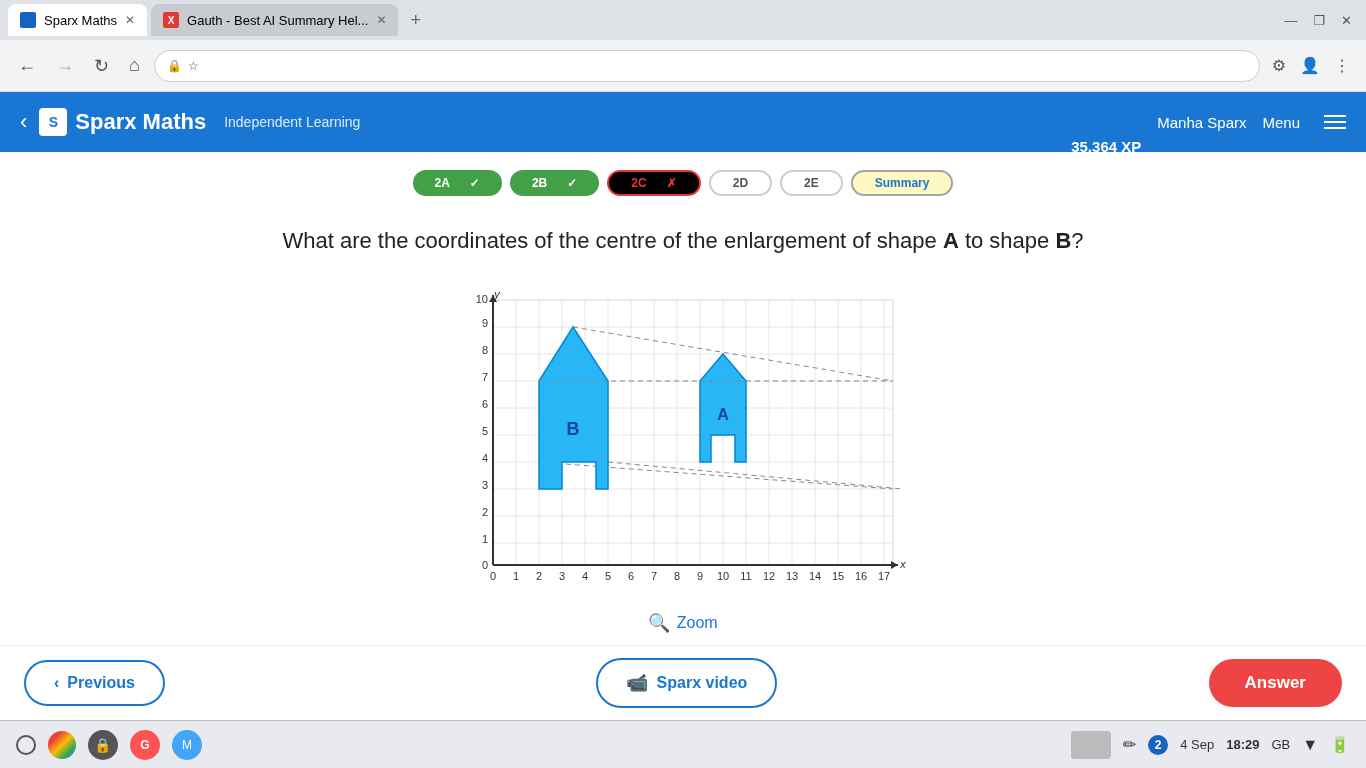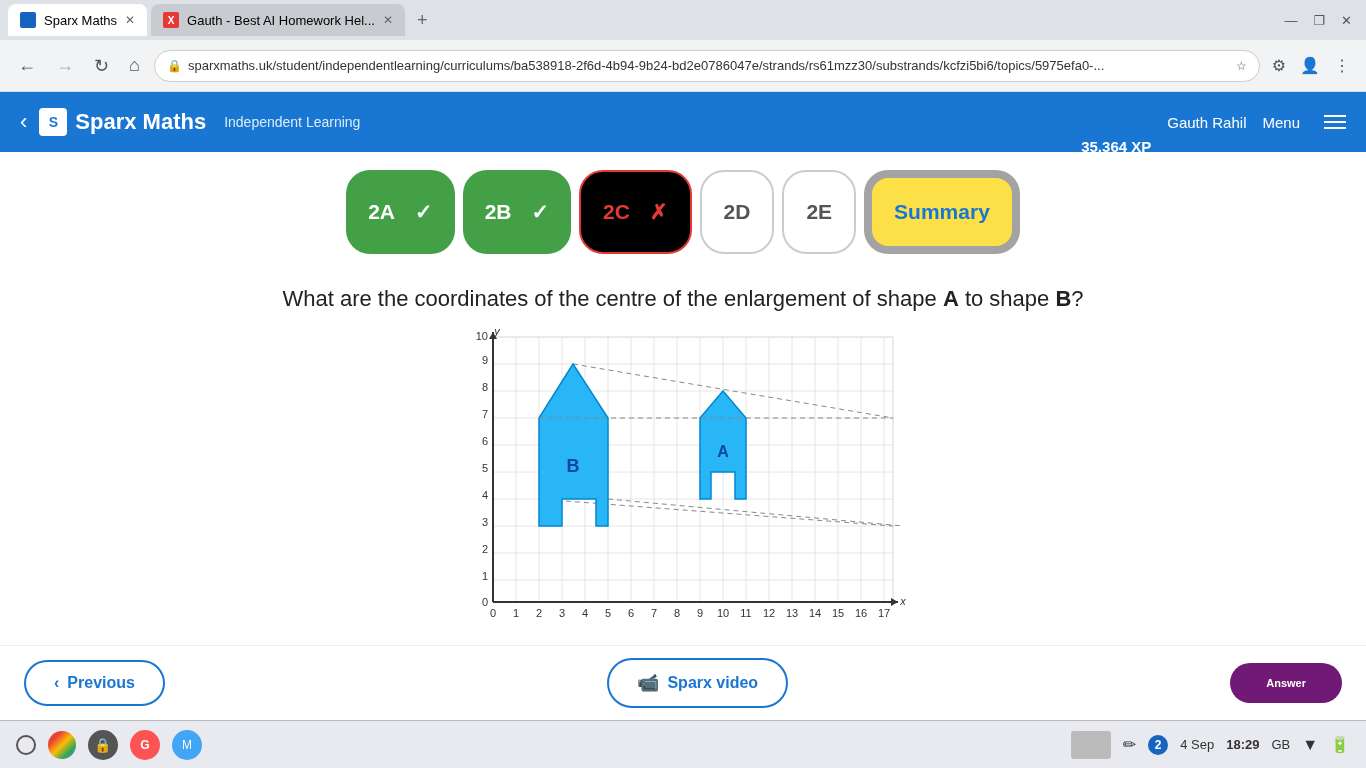--- a/index.html
+++ b/index.html
@@ -36,43 +36,43 @@
     .user-name { font-size: 15px; color: white; }
     .menu-btn { background: none; border: none; color: white; font-size: 15px; cursor: pointer; display: flex; align-items: center; gap: 24px; }
     .menu-icon { display: flex; flex-direction: column; gap: 4px; }
     .menu-icon span { width: 22px; height: 2px; background: white; display: block; }
 
     
     .main { background: white; min-height: calc(768px - 92px - 60px); padding-bottom: 80px; }
 
     
     .tabs-row { display: flex; justify-content: center; gap: 8px; padding: 18px 0 8px; }
-    .tab-pill { padding: 22px 22px; border-radius: 24px; font-size: 21px; font-weight: 600; border: none; cursor: pointer; display: flex; align-items: center; gap: 20px; }
+    .tab-pill { padding: 4px 22px; border-radius: 24px; font-size: 12px; font-weight: 600; border: none; cursor: pointer; display: flex; align-items: center; gap: 20px; }
     .tab-pill.correct { background: #43a047; color: white; }
     .tab-pill.wrong { background: #000000; color: #e53935; border: 2px solid #e53935; }
     .tab-pill.neutral { background: white; color: #555; border: 2px solid #ccc; }
-    .tab-pill.summary { background: #fde047; color: #1976d2; border: 8px solid #a3a3a3; }
-
-    
-    .question-text { text-align: center; font-size: 22px; color: #222; margin: 20px auto 12px; max-width: 900px; line-height: 1.5; }
+    .tab-pill.summary { background: #fef9c3; color: #1976d2; border: 2px solid #a3a3a3; }
+
+    
+    .question-text { text-align: center; font-size: 22px; color: #222; margin: 20px auto 33px; max-width: 900px; line-height: 1.5; }
 
     
     .graph-container { display: flex; flex-direction: column; align-items: center; }
     .graph-wrapper { position: relative; }
     svg.graph { display: block; }
 
     
     .zoom-btn { display: flex; align-items: center; gap: 6px; color: #1976d2; background: none; border: none; font-size: 16px; cursor: pointer; margin: 12px auto 0; }
     .zoom-icon { font-size: 18px; }
 
     
     .bottom-bar { position: fixed; bottom: 48px; left: 0; right: 0; display: flex; align-items: center; justify-content: space-between; padding: 12px 24px; background: white; border-top: 1px solid #eee; }
     .prev-btn { border: 2px solid #1976d2; color: #1976d2; background: white; padding: 12px 28px; border-radius: 30px; font-size: 16px; font-weight: 600; cursor: pointer; display: flex; align-items: center; gap: 8px; }
     .watch-btn { border: 2px solid #1976d2; color: #1976d2; background: white; padding: 12px 28px; border-radius: 30px; font-size: 16px; font-weight: 600; cursor: pointer; display: flex; align-items: center; gap: 8px; }
-    .answer-btn { background: #701a75; color: white; border: none; padding: 14px 36px; border-radius: 30px; font-size: 11px; font-weight: bold; cursor: pointer; }
+    .answer-btn { background: #ef4444; color: white; border: none; padding: 14px 36px; border-radius: 30px; font-size: 17px; font-weight: bold; cursor: pointer; }
 
     
     .taskbar { position: fixed; bottom: 0; left: 0; right: 0; height: 48px; background: #e8eaf0; display: flex; align-items: center; padding: 0 16px; gap: 12px; border-top: 1px solid #bbb; }
     .taskbar-icon { width: 30px; height: 30px; border-radius: 50%; display: flex; align-items: center; justify-content: center; font-size: 18px; cursor: pointer; }
     .taskbar-icon.chrome { background: linear-gradient(135deg, #ea4335 25%, #fbbc05 50%, #34a853 75%, #4285f4 100%); }
     .taskbar-right { margin-left: auto; display: flex; align-items: center; gap: 12px; font-size: 13px; color: #333; }
     .taskbar-time { font-size: 13px; font-weight: bold; }
     .taskbar-date { font-size: 13px; }
     .taskbar-thumbnail { width: 40px; height: 28px; background: #bbb; border-radius: 3px; }
     .pen-icon { font-size: 16px; color: #333; cursor: pointer; }
@@ -87,58 +87,57 @@
   <div class="tab-bar">
 
     <div class="tab active">
       <span class="tab-favicon sparx"></span>
       <span>Sparx Maths</span>
       <span class="tab-close">✕</span>
     </div>
 
     <div class="tab inactive">
       <span class="tab-favicon gauth" style="display:flex;align-items:center;justify-content:center;color:white;font-weight:bold;font-size:10px;">X</span>
-      <span>Gauth - Best AI Homework Hel...</span>
+      <span>Gauth - Best AI Summary Hel...</span>
       <span class="tab-close">✕</span>
     </div>
     <button class="tab-new">+</button>
     <div class="window-controls">
       <button class="nav-btn" style="font-size:13px;">—</button>
       <button class="nav-btn" style="font-size:13px;">❐</button>
       <button class="nav-btn" style="font-size:13px;">✕</button>
     </div>
   </div>
   <div class="nav-bar">
     <button class="nav-btn">←</button>
     <button class="nav-btn" style="color:#aaa;">→</button>
     <button class="nav-btn">↻</button>
     <button class="nav-btn">⌂</button>
     <div class="address-bar">
       <span style="color:#555;font-size:12px;">🔒</span>
-      <span class="address-text">sparxmaths.uk/student/independentlearning/curriculums/ba538918-2f6d-4b94-9b24-bd2e0786047e/strands/rs61mzz30/substrands/kcfzi5bi6/topics/5975efa0-...</span>
       <span style="color:#555;font-size:12px;">☆</span>
     </div>
     <div class="nav-icons">
       <button class="nav-icon-btn">⚙</button>
       <button class="nav-icon-btn">👤</button>
       <button class="nav-icon-btn">⋮</button>
     </div>
   </div>
 </div>
 
 <div class="app-header">
   <button class="back-btn">‹</button>
   <div class="app-logo">
     <div class="logo-icon">S</div>
     <span class="logo-text">Sparx Maths</span>
     <span class="sub-title">Independent Learning</span>
   </div>
   <div class="header-right">
     <span class="xp-text">35,364 XP</span>
-    <span class="user-name">Gauth Rahil</span>
+    <span class="user-name">Manha Sparx</span>
     <button class="menu-btn">
       <span>Menu</span>
       <div class="menu-icon">
         <span></span>
           <span></span>
           <span></span>
       </div>
     </button>
   </div>
 </div>
@@ -274,21 +273,21 @@
         <polygon points="270,64 293,91 293,172 282,172 282,145 258,145 258,172 247,172 247,91" fill="#29b6f6" stroke="#0288d1" stroke-width="1.5"></polygon>
 
         <text x="270" y="130" font-size="16" font-weight="bold" fill="#0d47a1" text-anchor="middle">A</text>
 
         <line x1="86" y1="91" x2="440" y2="91" stroke="#888" stroke-width="1" stroke-dasharray="5,4"></line>
       </svg>
     </div>
 
     <button class="zoom-btn">
       <span class="zoom-icon">🔍</span>
-      <span>Gauth</span>
+      <span>Zoom</span>
     </button>
   </div>
 </div>
 
 <div class="bottom-bar">
   <button class="prev-btn">
     <span>‹</span>
     <span>Previous</span>
   </button>
   <button class="watch-btn">

